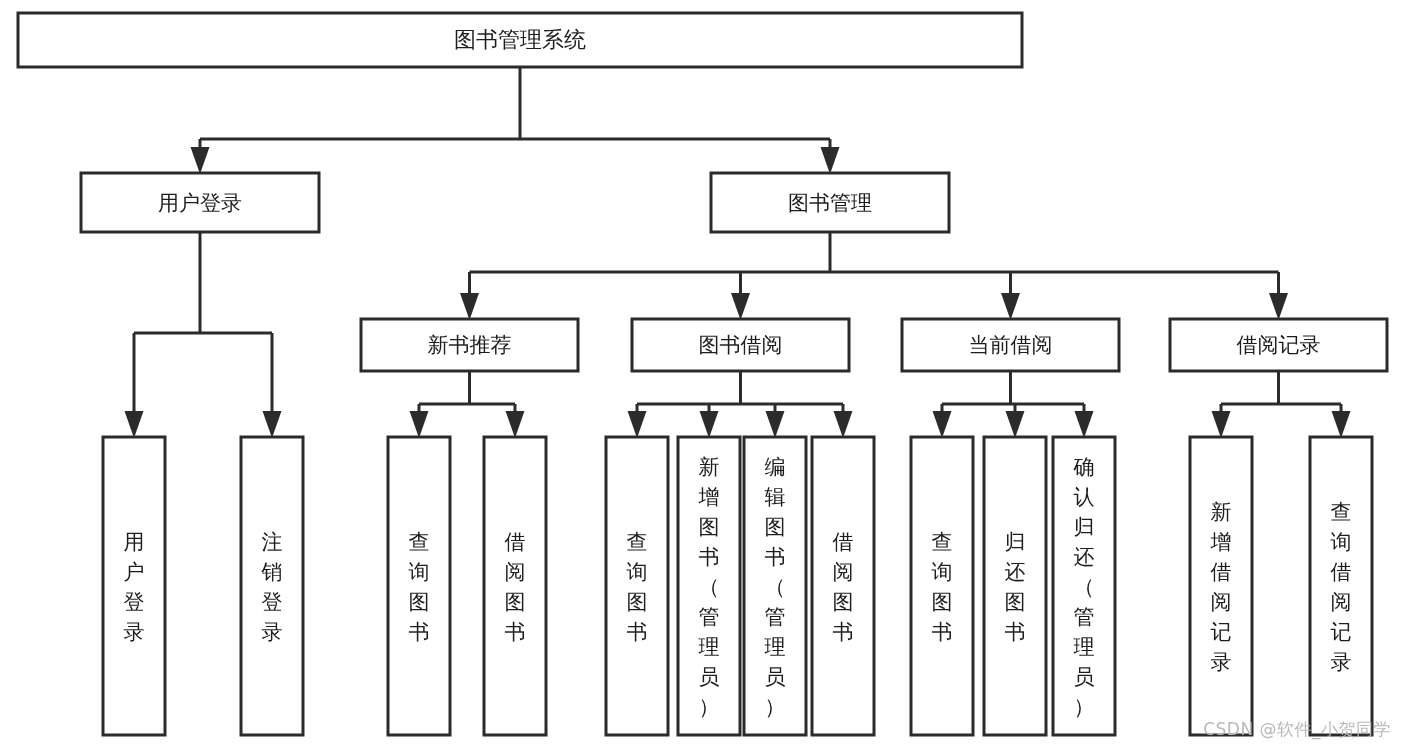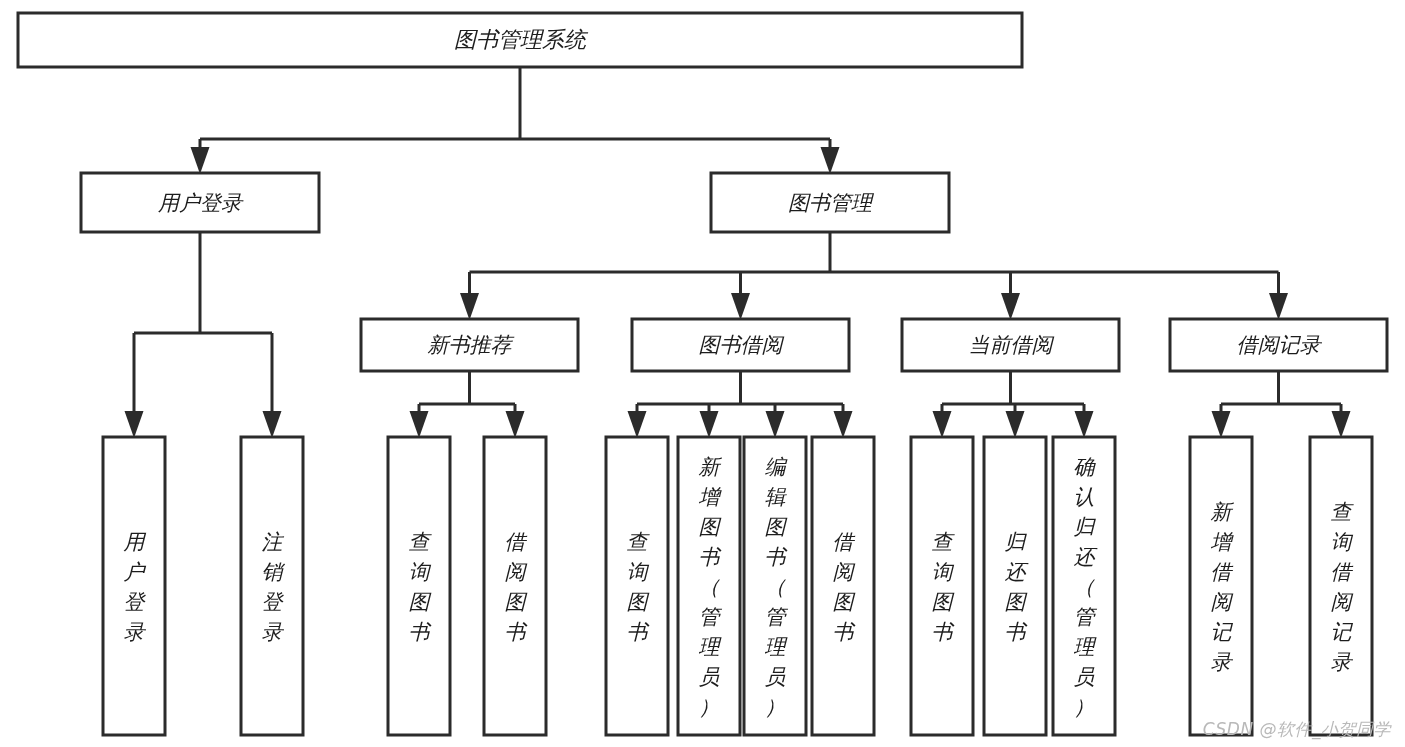--- a/index.html
+++ b/index.html
@@ -14,21 +14,20 @@
     position: relative;
     overflow: hidden;
     font-family: "DejaVu Sans", "Liberation Sans", sans-serif;
   }
   #diagram-root {
     position: absolute;
     left: 0;
     top: 0;
     width: 1405px;
     height: 747px;
-    font-style: italic;
   }
   svg.diagram {
     display: block;
     width: 1405px;
     height: 747px;
   }
   .node-rect {
     fill: #ffffff;
     stroke: #2b2b2b;
     stroke-width: 3;

